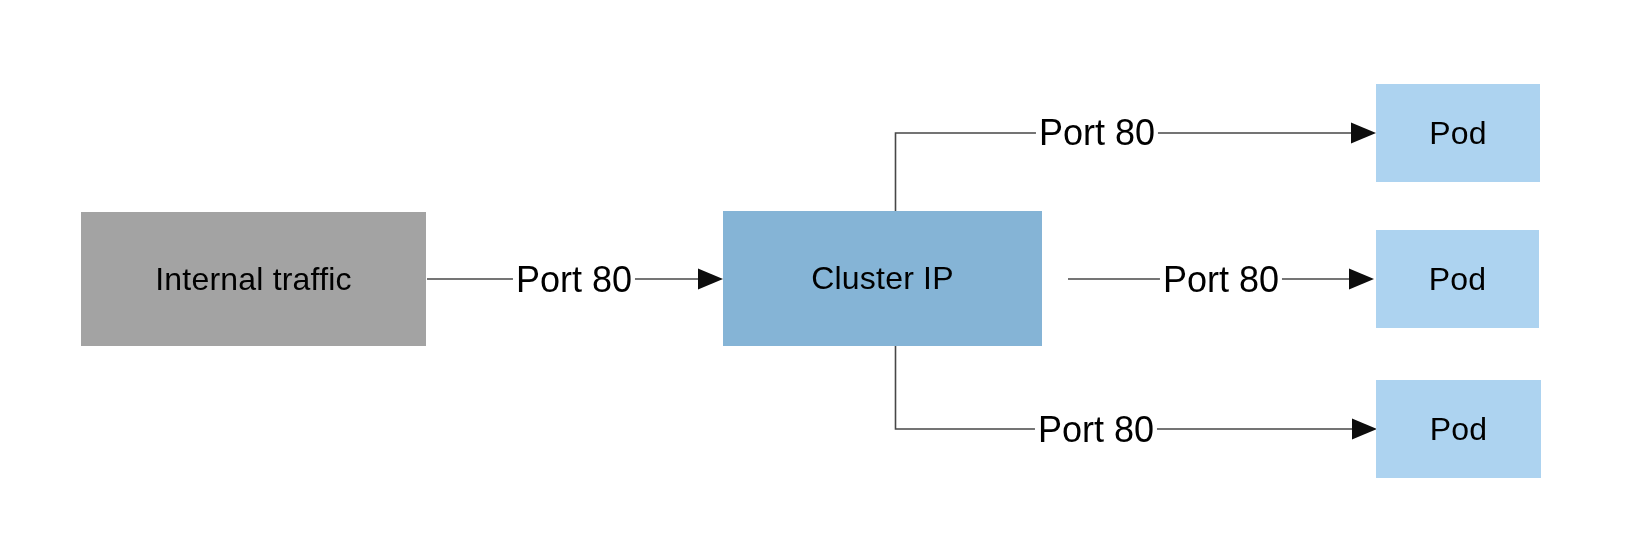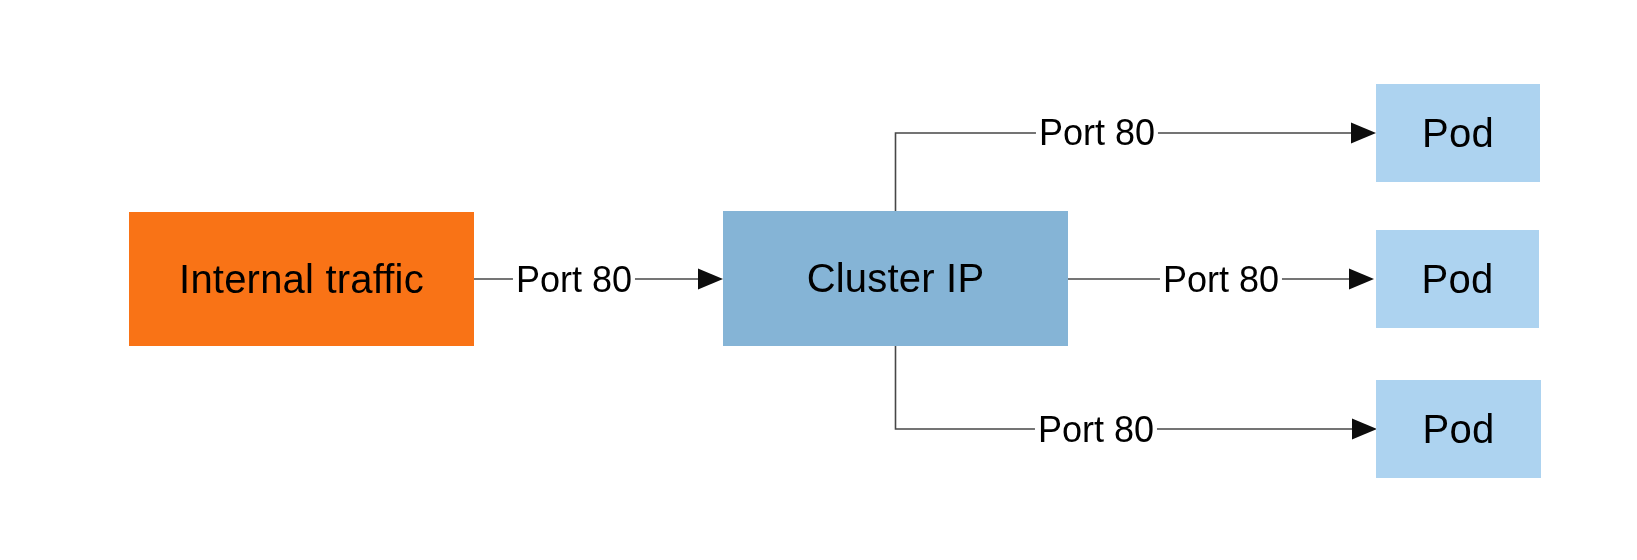--- a/index.html
+++ b/index.html
@@ -21,29 +21,29 @@
     top: 0;
     width: 1637px;
     height: 560px;
     pointer-events: none;
   }
   .node {
     position: absolute;
     display: flex;
     align-items: center;
     justify-content: center;
-    font-size: 40px;
+    font-size: 32px;
     font-weight: 300;
     color: #000000;
     letter-spacing: 0.2px;
     white-space: nowrap;
     text-align: right;
   }
   .n-internal { left: 81px;   top: 212px; width: 345px; height: 134px; }
-  .n-cluster  { left: 723px;  top: 211px; width: 345px; height: 135px; }
+  .n-cluster  { left: 723px;  top: 211px; width: 319px; height: 135px; }
   .n-pod1     { left: 1376px; top: 84px;  width: 164px; height: 98px; }
   .n-pod2     { left: 1376px; top: 230px; width: 163px; height: 98px; }
   .n-pod3     { left: 1376px; top: 380px; width: 165px; height: 98px; }
   .edge-label {
     position: absolute;
     transform: translate(-50%, -50%);
     background: #ffffff;
     padding: 0 3px;
     font-size: 36px;
     font-weight: 300;
@@ -68,21 +68,21 @@
     <path d="M 895.5 211 L 895.5 133 L 1352 133" fill="none" stroke-width="1.6" stroke="#474747"></path>
     <polygon points="1376,133 1351,122.5 1351,143.5" fill="#0d0d0d"></polygon>
 
     <line x1="1068" y1="279" x2="1350" y2="279" fill="none" stroke-width="1.6" stroke="#474747"></line>
     <polygon points="1374,279 1349,268.5 1349,289.5" fill="#0d0d0d"></polygon>
 
     <path d="M 895.5 346 L 895.5 429 L 1353 429" fill="none" stroke-width="1.6" stroke="#474747"></path>
     <polygon points="1377,429 1352,418.5 1352,439.5" fill="#0d0d0d"></polygon>
   </svg>
 
-  <div class="node n-internal" style="background: #f97316; margin-left: 48px;">Internal traffic</div>
+  <div class="node n-internal" style="background: #a3a3a3;">Internal traffic</div>
 
   <div class="node n-cluster" style="background: rgb(133, 180, 214);">Cluster IP</div>
 
   <div class="node n-pod1" style="background: rgb(173, 211, 240);">Pod</div>
 
   <div class="node n-pod2" style="background: rgb(173, 211, 240);">Pod</div>
 
   <div class="node n-pod3" style="background: rgb(173, 211, 240);">Pod</div>
 
   <div class="edge-label l-left">Port 80</div>

